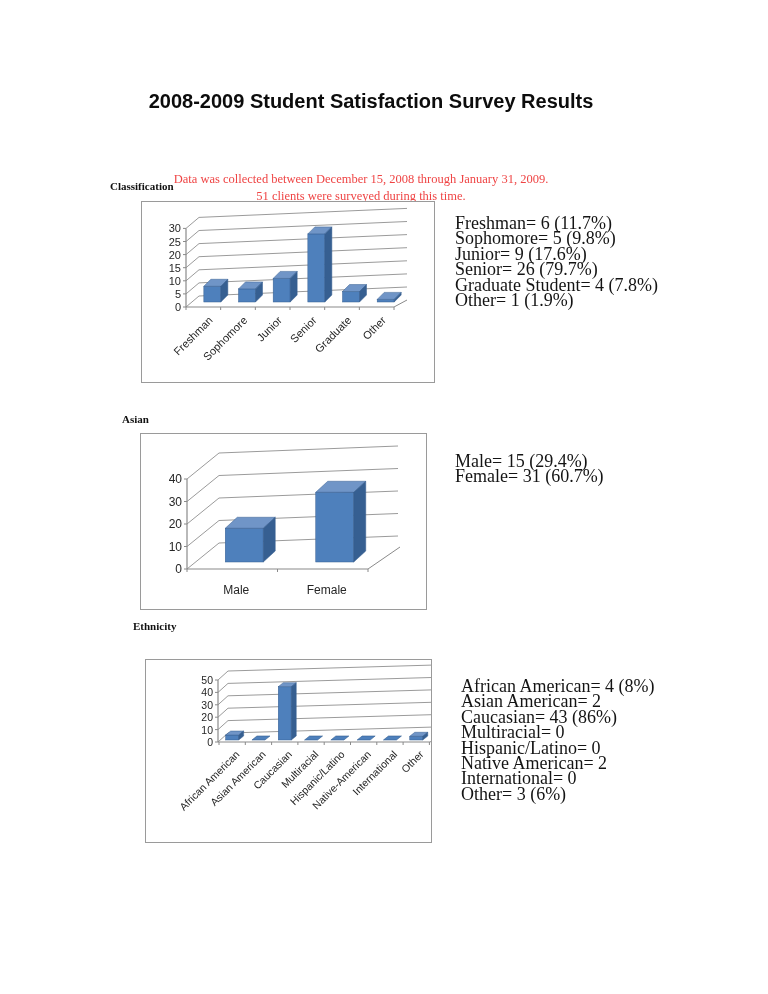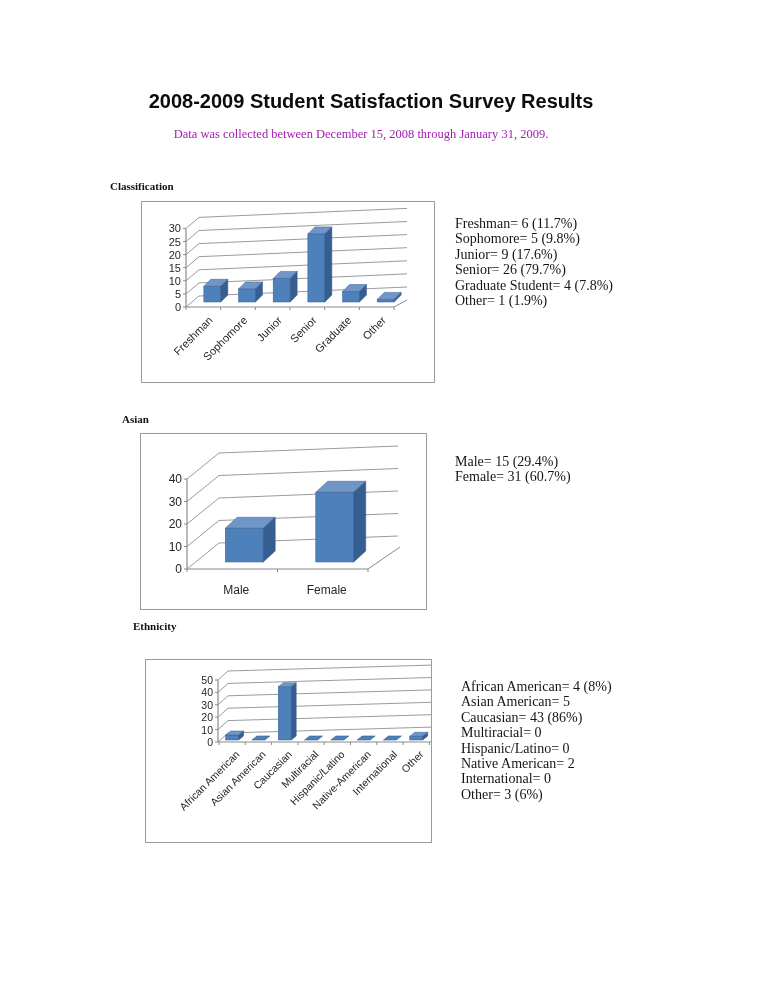--- a/index.html
+++ b/index.html
@@ -4,36 +4,37 @@
 <style>
   html,body{margin:0;padding:0;background:#ffffff;}
   .page{
     position:relative;width:768px;height:994px;background:#ffffff;
     overflow:hidden;font-family:"Liberation Serif",serif;color:#141414;
   }
   .title{
     position:absolute;left:0;top:90px;width:742px;text-align:center;
     font-family:"Liberation Sans",sans-serif;font-weight:700;font-size:20px;color:#0c0c0c;
   }
-  .sub{position:absolute;left:0;width:722px;text-align:center;font-size:12.5px;color:#a21caf;}
+  .sub{position:absolute;left:0;width:722px;text-align:center;font-size:12.5px;color:#ef4444;margin-top:45px;}
   #sub1{top:127px}
   #sub2{top:144px}
   .sec-head{position:absolute;font-weight:700;font-size:11px;color:#111;}
   .chart-frame{position:absolute;background:#ffffff;border:1px solid #9a9a9a;box-sizing:border-box;}
   .chart-frame svg{display:block;}
   svg text{font-family:"Liberation Sans",sans-serif;}
-  .stats{position:absolute;font-size:14px;line-height:15.4px;color:#141414;}
+  .stats{position:absolute;font-size:18px;line-height:15.4px;color:#141414;}
 </style>
 </head>
 <body>
 
 <div class="page">
 
   <div class="title">2008-2009 Student Satisfaction Survey Results</div>
   <div class="sub" id="sub1">Data was collected between December 15, 2008 through January 31, 2009.</div>
+  <div class="sub" id="sub2">51 clients were surveyed during this time.</div>
 
   <div class="sec-head" style="left:110px;top:180px">Classification</div>
   <div class="chart-frame" style="left:141px;top:201px;width:294px;height:182px">
     <svg width="292" height="180" viewBox="0 0 292 180">
         <polyline points="44,105 57,94 265,85" fill="none" stroke="#9b9b9b" stroke-width="1"></polyline>
         <line x1="41" y1="105" x2="44" y2="105" stroke="#8a8a8a" stroke-width="1"></line>
         <text x="39" y="109" text-anchor="end" font-size="11" fill="#262626">0</text>
         <polyline points="44,91.9 57,80.9 265,71.9" fill="none" stroke="#9b9b9b" stroke-width="1"></polyline>
         <line x1="41" y1="91.9" x2="44" y2="91.9" stroke="#8a8a8a" stroke-width="1"></line>
         <text x="39" y="95.9" text-anchor="end" font-size="11" fill="#262626">5</text>
@@ -188,21 +189,21 @@
         <text x="146.75" y="95" text-anchor="end" font-size="10.5" fill="#262626" transform="rotate(-45 146.75 95)">Caucasian</text>
         <text x="173.05" y="95" text-anchor="end" font-size="10.5" fill="#262626" transform="rotate(-45 173.05 95)">Multiracial</text>
         <text x="199.35000000000002" y="95" text-anchor="end" font-size="10.5" fill="#262626" transform="rotate(-45 199.35000000000002 95)">Hispanic/Latino</text>
         <text x="225.65" y="95" text-anchor="end" font-size="10.5" fill="#262626" transform="rotate(-45 225.65 95)">Native-American</text>
         <text x="251.95000000000002" y="95" text-anchor="end" font-size="10.5" fill="#262626" transform="rotate(-45 251.95000000000002 95)">International</text>
         <text x="278.25" y="95" text-anchor="end" font-size="10.5" fill="#262626" transform="rotate(-45 278.25 95)">Other</text>
       </svg>
   </div>
   <div class="stats" style="left:461px;top:679px">
     <div>African American= 4 (8%)</div>
-    <div>Asian American= 5</div>
+    <div>Asian American= 2</div>
     <div>Caucasian= 43 (86%)</div>
     <div>Multiracial= 0</div>
     <div>Hispanic/Latino= 0</div>
     <div>Native American= 2</div>
     <div>International= 0</div>
     <div>Other= 3 (6%)</div>
   </div>
 
 </div>
 

